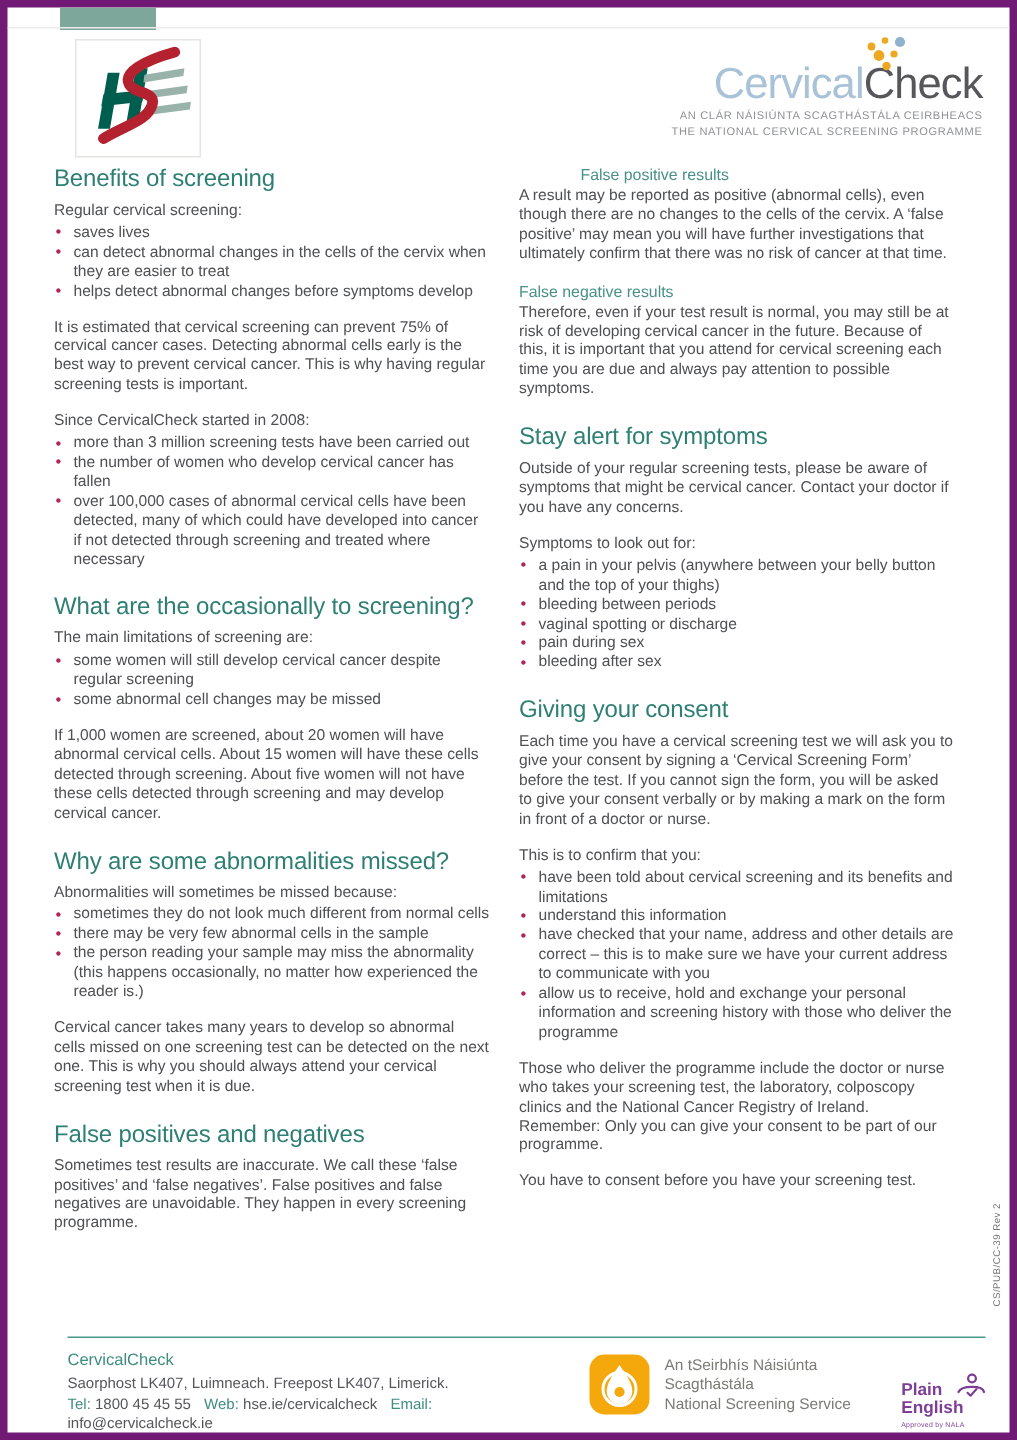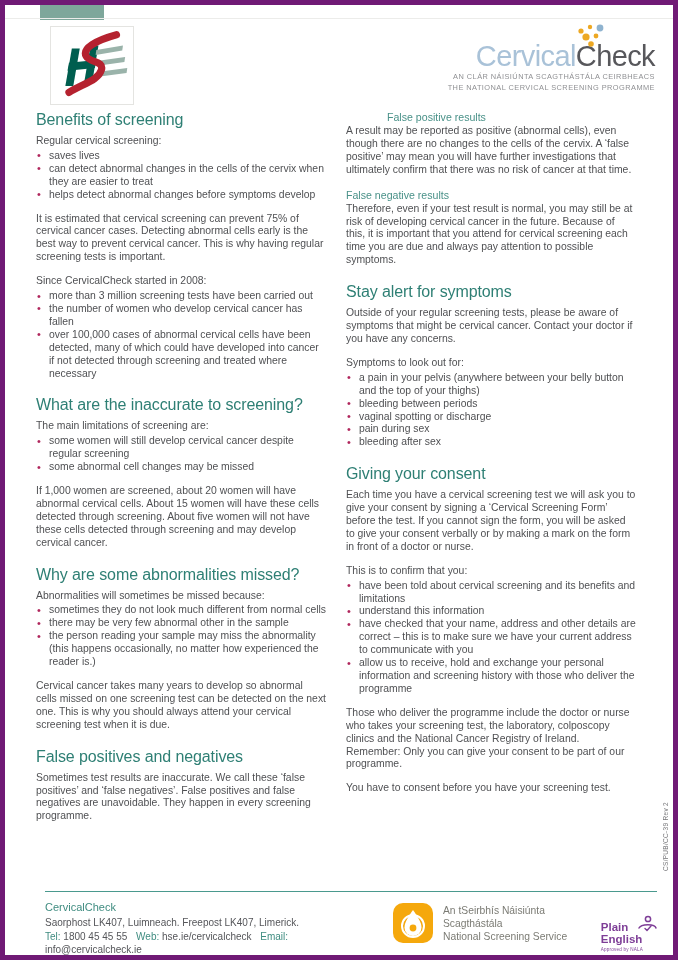--- a/index.html
+++ b/index.html
@@ -102,32 +102,32 @@
           <li>can detect abnormal changes in the cells of the cervix when they are easier to treat</li>
           <li>helps detect abnormal changes before symptoms develop</li>
         </ul>
         <p class="para">It is estimated that cervical screening can prevent 75% of cervical cancer cases. Detecting abnormal cells early is the best way to prevent cervical cancer. This is why having regular screening tests is important.</p>
         <p class="para lead">Since CervicalCheck started in 2008:</p>
         <ul class="bullets">
           <li>more than 3 million screening tests have been carried out</li>
           <li>the number of women who develop cervical cancer has fallen</li>
           <li>over 100,000 cases of abnormal cervical cells have been detected, many of which could have developed into cancer if not detected through screening and treated where necessary</li>
         </ul>
-        <h2 class="heading">What are the inaccurate to screening?</h2>
+        <h2 class="heading">What are the occasionally to screening?</h2>
         <p class="para lead">The main limitations of screening are:</p>
         <ul class="bullets">
           <li>some women will still develop cervical cancer despite regular screening</li>
           <li>some abnormal cell changes may be missed</li>
         </ul>
         <p class="para">If 1,000 women are screened, about 20 women will have abnormal cervical cells. About 15 women will have these cells detected through screening. About five women will not have these cells detected through screening and may develop cervical cancer.</p>
         <h2 class="heading">Why are some abnormalities missed?</h2>
         <p class="para lead">Abnormalities will sometimes be missed because:</p>
         <ul class="bullets">
           <li>sometimes they do not look much different from normal cells</li>
-          <li>there may be very few abnormal other in the sample</li>
+          <li>there may be very few abnormal cells in the sample</li>
           <li>the person reading your sample may miss the abnormality (this happens occasionally, no matter how experienced the reader is.)</li>
         </ul>
         <p class="para">Cervical cancer takes many years to develop so abnormal cells missed on one screening test can be detected on the next one. This is why you should always attend your cervical screening test when it is due.</p>
         <h2 class="heading">False positives and negatives</h2>
         <p class="para">Sometimes test results are inaccurate. We call these ‘false positives’ and ‘false negatives’. False positives and false negatives are unavoidable. They happen in every screening programme.</p>
       </div>
     <div class="col" id="col-right">
         <h3 class="subheading">False positive results</h3>
         <p class="para">A result may be reported as positive (abnormal cells), even though there are no changes to the cells of the cervix. A ‘false positive’ may mean you will have further investigations that ultimately confirm that there was no risk of cancer at that time.</p>
         <h3 class="subheading">False negative results</h3>

